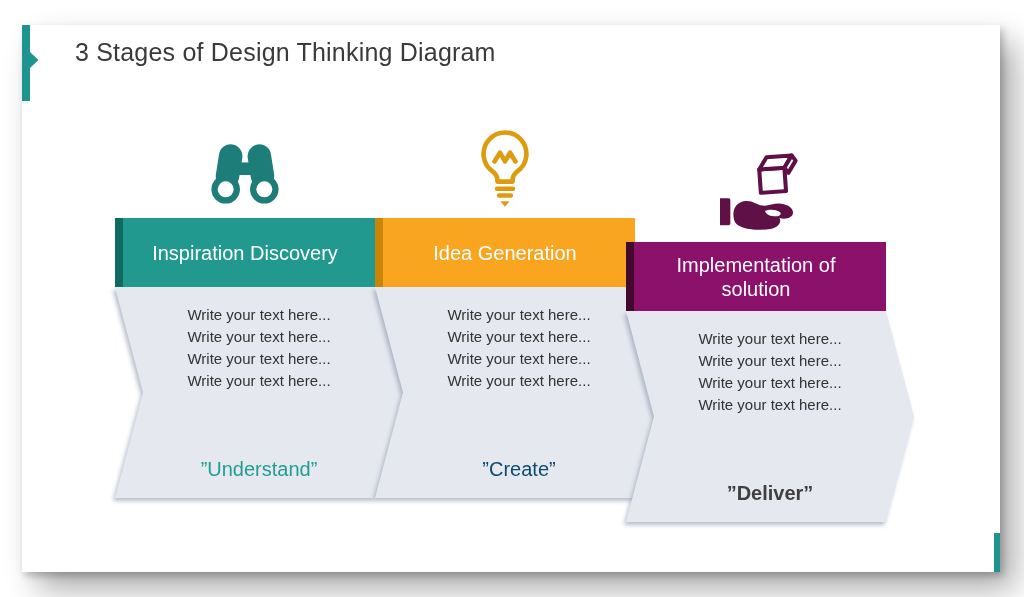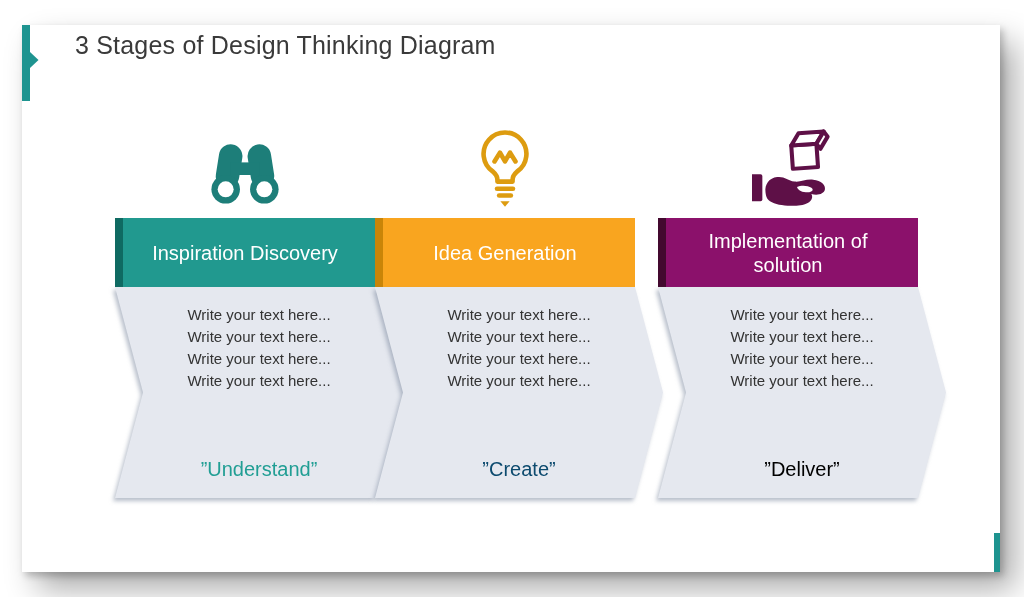--- a/index.html
+++ b/index.html
@@ -19,28 +19,28 @@
     width: 978px; height: 547px;
     background: #ffffff;
     box-shadow: 3px 4px 7px rgba(0,0,0,0.22), 15px 17px 30px rgba(0,0,0,0.33);
   }
 
   
   .bookmark { position: absolute; left: 0; top: 0; width: 17px; height: 76px; }
   .corner-bar { position: absolute; right: 0; bottom: 0; width: 6px; height: 39px; }
 
   
-  .title-block { position: absolute; left: 53px; top: 5px; }
+  .title-block { position: absolute; left: 53px; top: 12px; }
   .slide-title { font-size: 25px; line-height: 1.2; color: #3a3a3a; letter-spacing: 0.2px; }
   .slide-subtitle { font-size: 17px; line-height: 1.25; color: #3f3f3f; margin-top: 4px; }
 
   
   .col-1 { left: 53px; margin-left: 40px; }
   .col-2 { left: 353px; }
-  .col-3 { left: 636px; }
+  .col-3 { left: 604px; margin-top: 24px; }
 
   .icon-box {
     position: absolute; top: 94px;
     width: 260px; height: 94px;
     display: flex; justify-content: center; align-items: flex-end;
   }
 
   .stage-header {
     position: absolute; top: 193px;
     width: 260px; height: 69px;
@@ -157,18 +157,18 @@
       <span class="stage-header-label">Implementation of solution</span>
     </div>
     <div class="stage-body col-3">
       <div class="chevron" style="background-color: rgb(229, 232, 239);">
         <div class="body-lines" style="color: rgb(51, 51, 51);">
           <div>Write your text here...</div>
           <div>Write your text here...</div>
           <div>Write your text here...</div>
           <div>Write your text here...</div>
         </div>
-        <div class="stage-quote" style="color: #000000;">”Deliver”</div>
+        <div class="stage-quote" style="color: #404040; font-weight: bold;">”Deliver”</div>
       </div>
     </div>
 
   </div>
 </div>
 
 </body></html>

